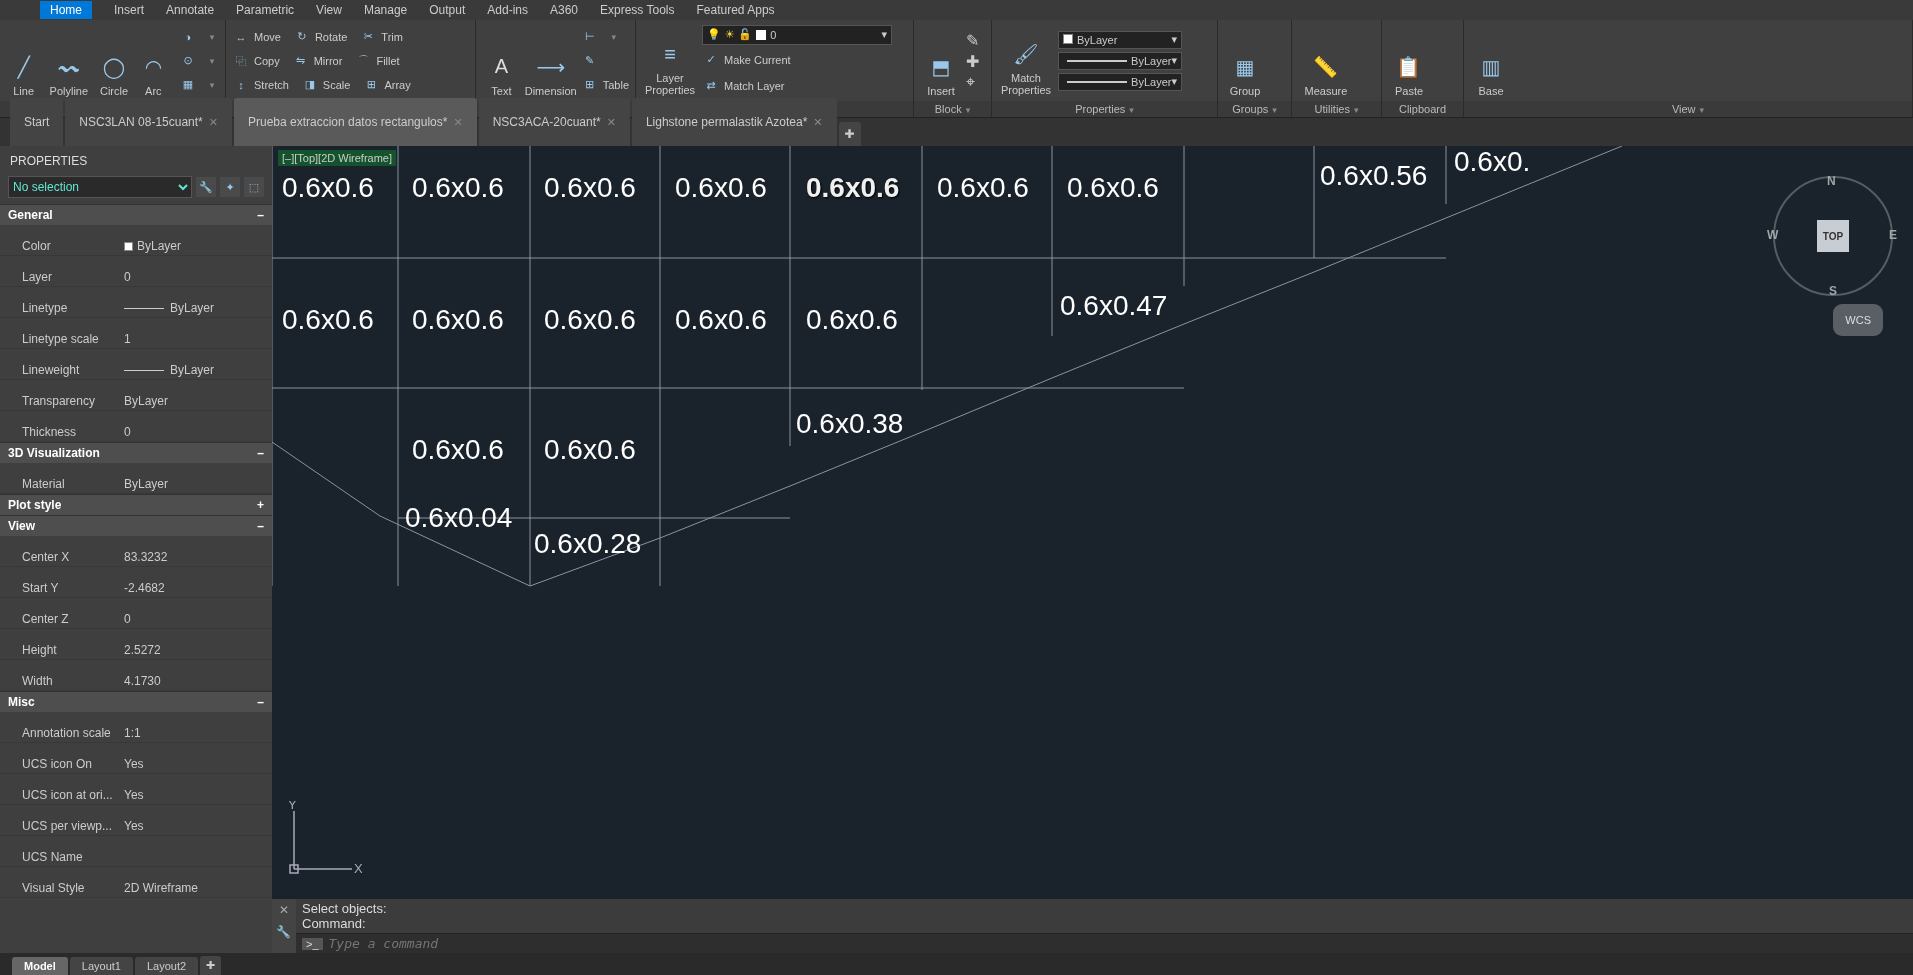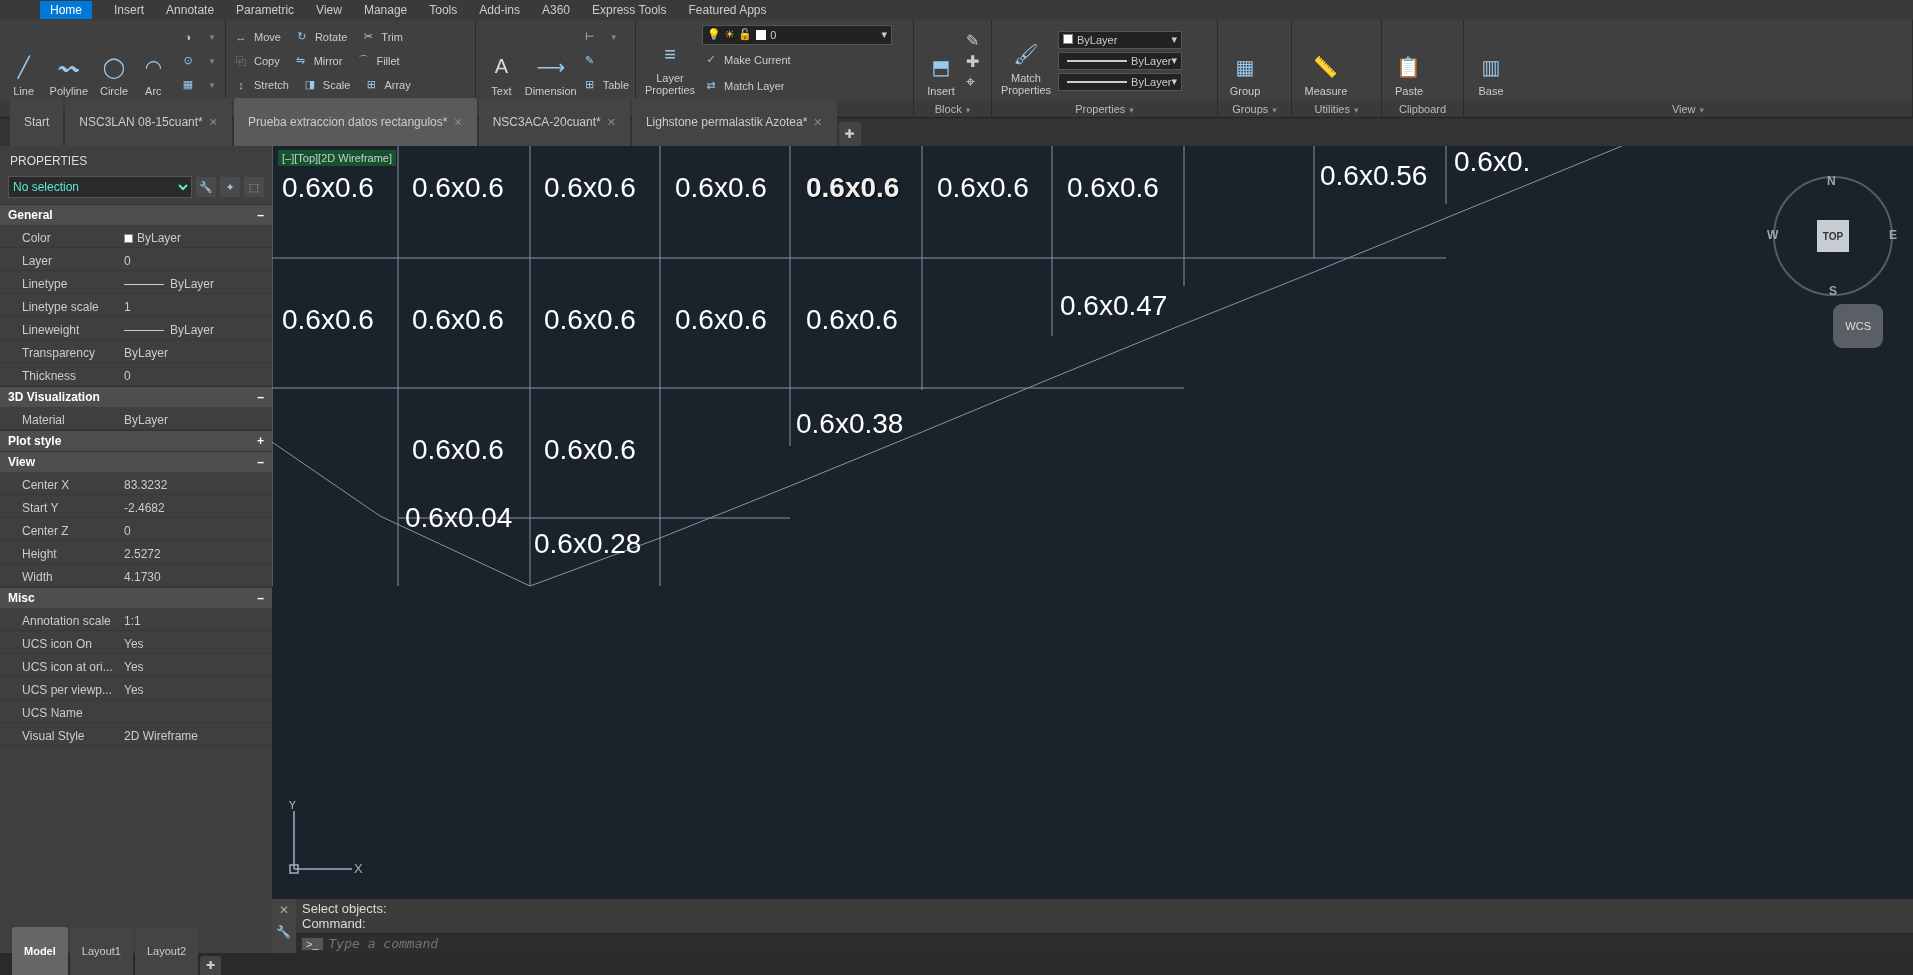--- a/index.html
+++ b/index.html
@@ -35,69 +35,69 @@
 .tab.add { width:22px; padding:5px 6px; justify-content:center;}
 
 
 .main { position:absolute; top:146px; left:0; right:0; bottom:0; display:flex; }
 .properties { width:272px; background:#3f3f3f; display:flex; flex-direction:column; font-size:12px; }
 .prop-title { padding:8px 10px; font-size:12px; color:#ddd;}
 .prop-sel { display:flex; gap:4px; padding:0 8px 6px; align-items:center;}
 .prop-sel select{ flex:1; background:#2a2a2a; color:#5eead4; border:1px solid #555; height:22px; font-size:12px;}
 .prop-sel .pb{width:20px;height:20px;background:#4a4a4a;display:flex;align-items:center;justify-content:center;color:#9ac8eb;cursor:pointer;font-size:11px;}
 .prop-group-h { background:#4e4e4e; color:#fff; font-weight:bold; padding:3px 8px; display:flex; justify-content:space-between; align-items:center; font-size:12px; border-top:1px solid #333;}
-.prop-row { display:flex; padding:6px 0 2px 22px; font-size:12px; border-bottom:1px solid #383838;}
+.prop-row { display:flex; padding:14px 0 2px 22px; font-size:12px; border-bottom:1px solid #383838;}
 .prop-row .k{ width:102px; color:#ccc;}
 .prop-row .v{ flex:1; color:#ccc;}
 .prop-row .sw{width:9px;height:9px;border:1px solid #888;display:inline-block;margin-right:4px;vertical-align:middle;}
 .prop-row .ln{display:inline-block;width:40px;border-top:1px solid #ccc;vertical-align:middle;margin-right:6px;}
 
 
 .viewport { flex:1; background:#1a222b; position:relative; overflow:hidden;}
 .vp-label { position:absolute; top:4px; left:6px; background:#14532d;color:#ccc;font-size:11px;padding:2px 4px;}
 .vp-text { position:absolute; color:#fff; font-size:28px; white-space:nowrap;}
 .vp-text.bold { font-weight:600; color:#f0f0f0; text-shadow:1px 1px 2px #000;}
 svg.grid { position:absolute; top:0; left:0; }
 
 
 .viewcube { position:absolute; top:30px; right:20px; width:120px; height:120px; }
 .viewcube .ring{position:absolute;inset:0;border:2px solid #575c63;border-radius:50%;}
 .viewcube .top{position:absolute;top:44px;left:44px;width:32px;height:32px;background:#c8cdd4;color:#333;font-size:10px;font-weight:bold;display:flex;align-items:center;justify-content:center;}
 .viewcube .d{position:absolute;color:#9aa;font-size:12px;font-weight:bold;}
-.wcs-badge{position:absolute;top:158px;right:30px;background:#5a5f66;color:#ddd;font-size:11px;padding:16px 12px;border-radius:9px;}
+.wcs-badge{position:absolute;top:158px;right:30px;background:#5a5f66;color:#ddd;font-size:11px;padding:10px 12px;border-radius:9px;}
 
 
 .ucs { position:absolute; bottom:90px; left:10px; }
 
 
 .cmdline { position:absolute; bottom:22px; left:272px; right:0; background:#3c3c3c; display:flex;}
 .cmd-side{width:24px;background:#444;display:flex;flex-direction:column;}
 .cmd-side div{height:22px;display:flex;align-items:center;justify-content:center;color:#aaa;cursor:pointer;font-size:12px;}
 .cmd-body{flex:1;font-family:Consolas,monospace;font-size:13px;color:#ddd;padding:2px 6px;}
 .cmd-input{background:#2e2e2e;border-top:1px solid #222;display:flex;align-items:center;padding:2px 6px;gap:6px;}
 .cmd-input .prompt{background:#555;padding:0 4px;font-size:11px;color:#ddd;}
 .cmd-input input{flex:1;background:transparent;border:none;color:#888;font-style:italic;font-family:Consolas,monospace;font-size:13px;outline:none;}
 
 
 .layout-tabs{position:absolute;bottom:0;left:0;right:0;height:22px;background:#2a2a2a;display:flex;align-items:flex-end;padding-left:12px;gap:2px;}
-.lt{font-size:11px;padding:18px 12px;background:#444;color:#ccc;border-radius:3px 3px 0 0;cursor:pointer;}
+.lt{font-size:11px;padding:3px 12px;background:#444;color:#ccc;border-radius:3px 3px 0 0;cursor:pointer;}
 .lt.active{background:#666;color:#fff;font-weight:bold;}
 .lt.add{padding:3px 6px;}
 </style>
 </head>
 <body>
 
 <div class="menubar" id="menubar">
     <span class="active">Home</span>
     <span>Insert</span>
     <span>Annotate</span>
     <span>Parametric</span>
     <span>View</span>
     <span>Manage</span>
-    <span>Tools</span>
+    <span>Output</span>
     <span>Add-ins</span>
     <span>A360</span>
     <span>Express Tools</span>
     <span>Featured Apps</span>
   </div>
 
 <div class="ribbon">
 
   <div class="ribbon-panel" style="width:226px">
     <div class="ribbon-body">

